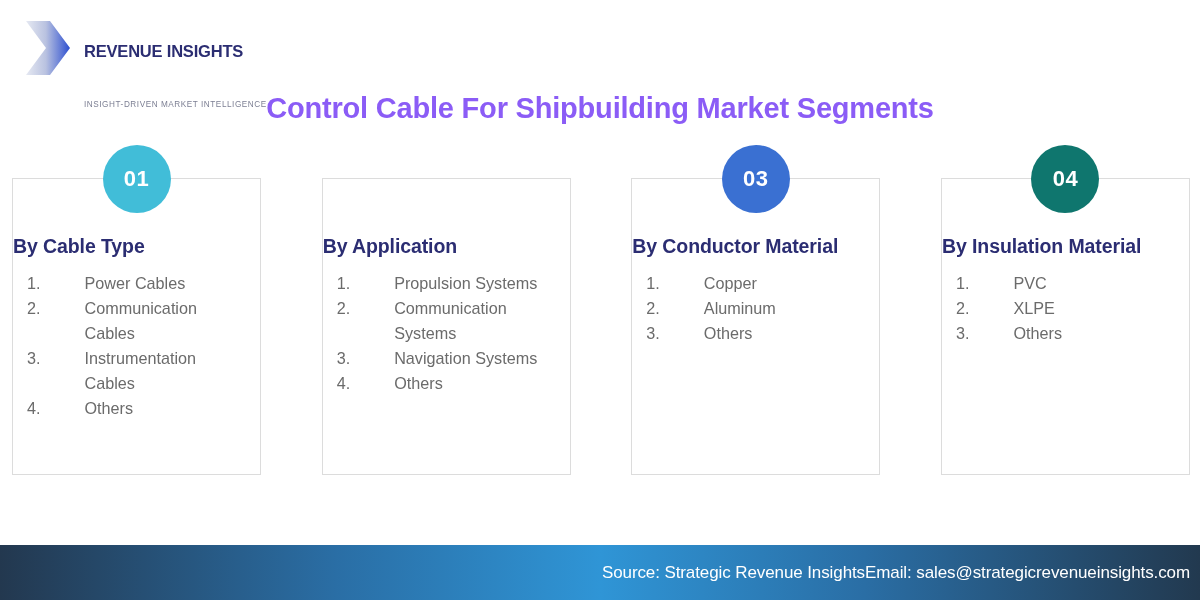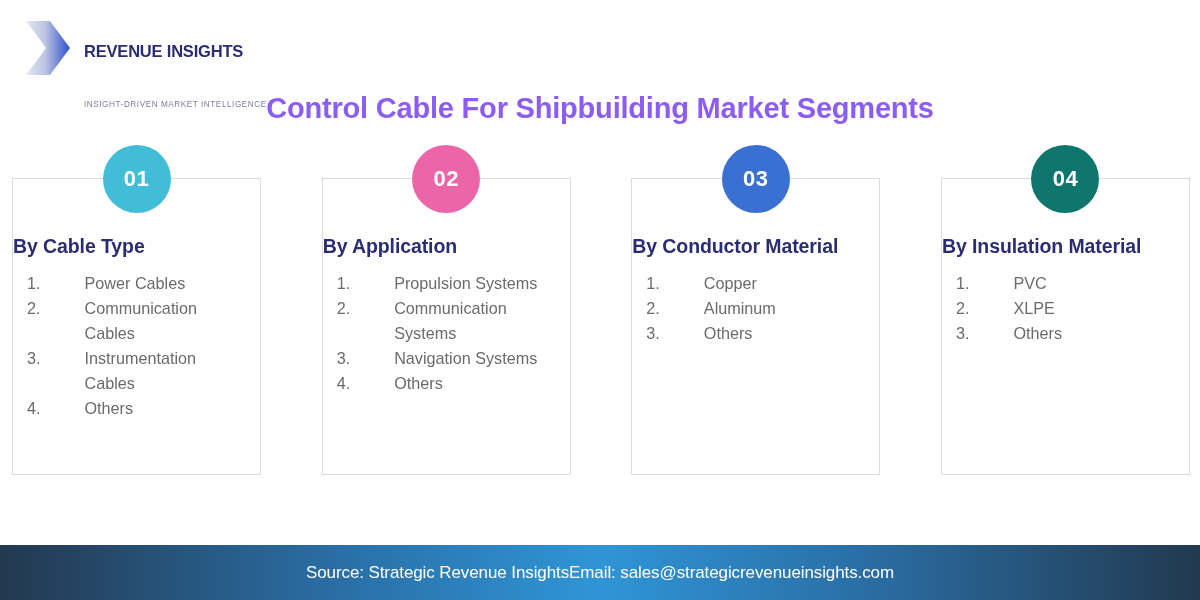--- a/index.html
+++ b/index.html
@@ -144,23 +144,23 @@
     width: 1200px;
     height: 55px;
     background: linear-gradient(90deg,
         #23384f 0%,
         #2a6ea5 28%,
         #2f95d6 50%,
         #2a6ea5 72%,
         #22394f 100%);
     display: flex;
     align-items: center;
-    justify-content: center;
+    justify-content: flex-end;
     box-sizing: border-box;
-    padding: 0 26px;
+    padding: 0 10px;
     margin-top: 24px;
   }
   .footer-text {
     color: #ffffff;
     font-size: 17px;
     letter-spacing: -0.1px;
   }
 </style>
 </head>
 <body>
@@ -206,21 +206,20 @@
           <span class="li-txt">Instrumentation Cables</span>
         </li>
       <li>
           <span class="li-num">4.</span>
           <span class="li-txt">Others</span>
         </li>
     </ul>
   </div>
 
   <div class="card">
-    <div class="card-badge" style="background: rgb(237, 101, 169);">02</div>
     <div class="card-title">By Application</div>
     <ul class="card-list">
       <li>
           <span class="li-num">1.</span>
           <span class="li-txt">Propulsion Systems</span>
         </li>
       <li>
           <span class="li-num">2.</span>
           <span class="li-txt">Communication Systems</span>
         </li>

